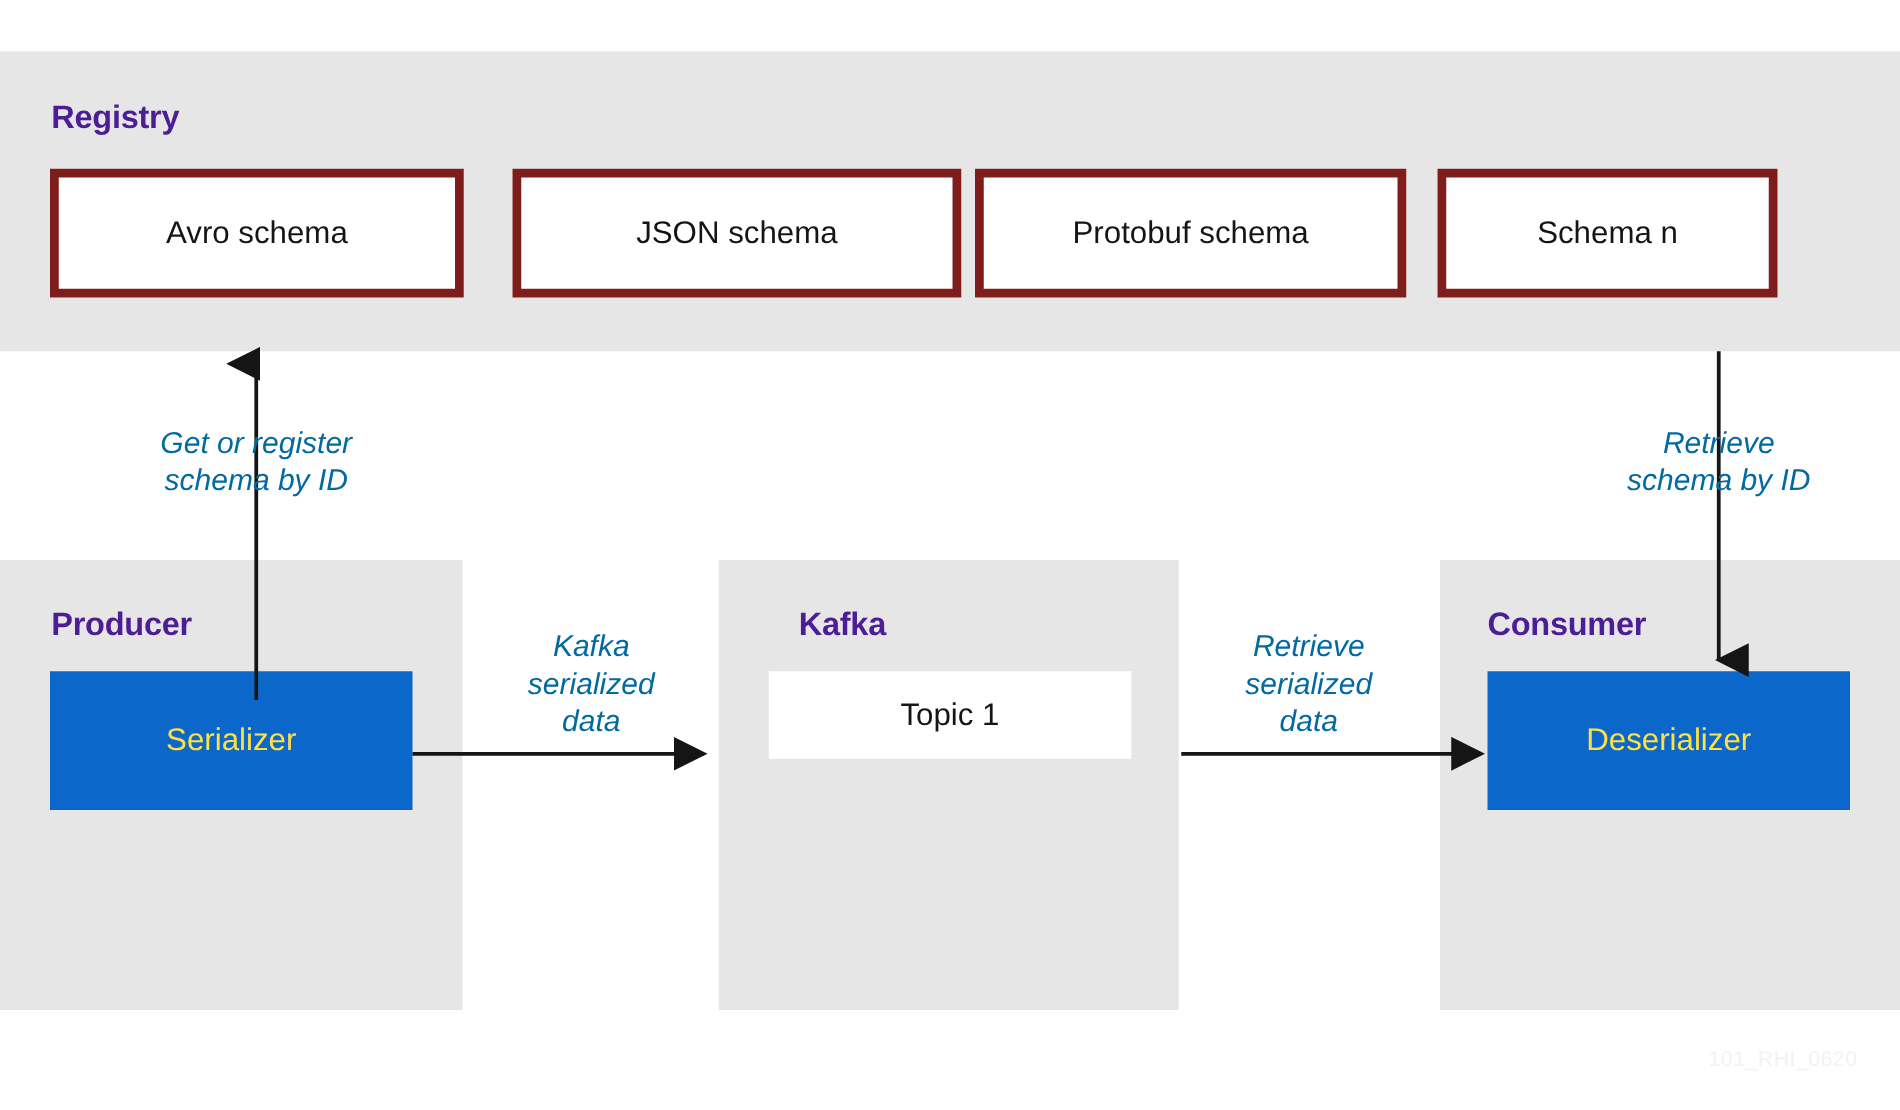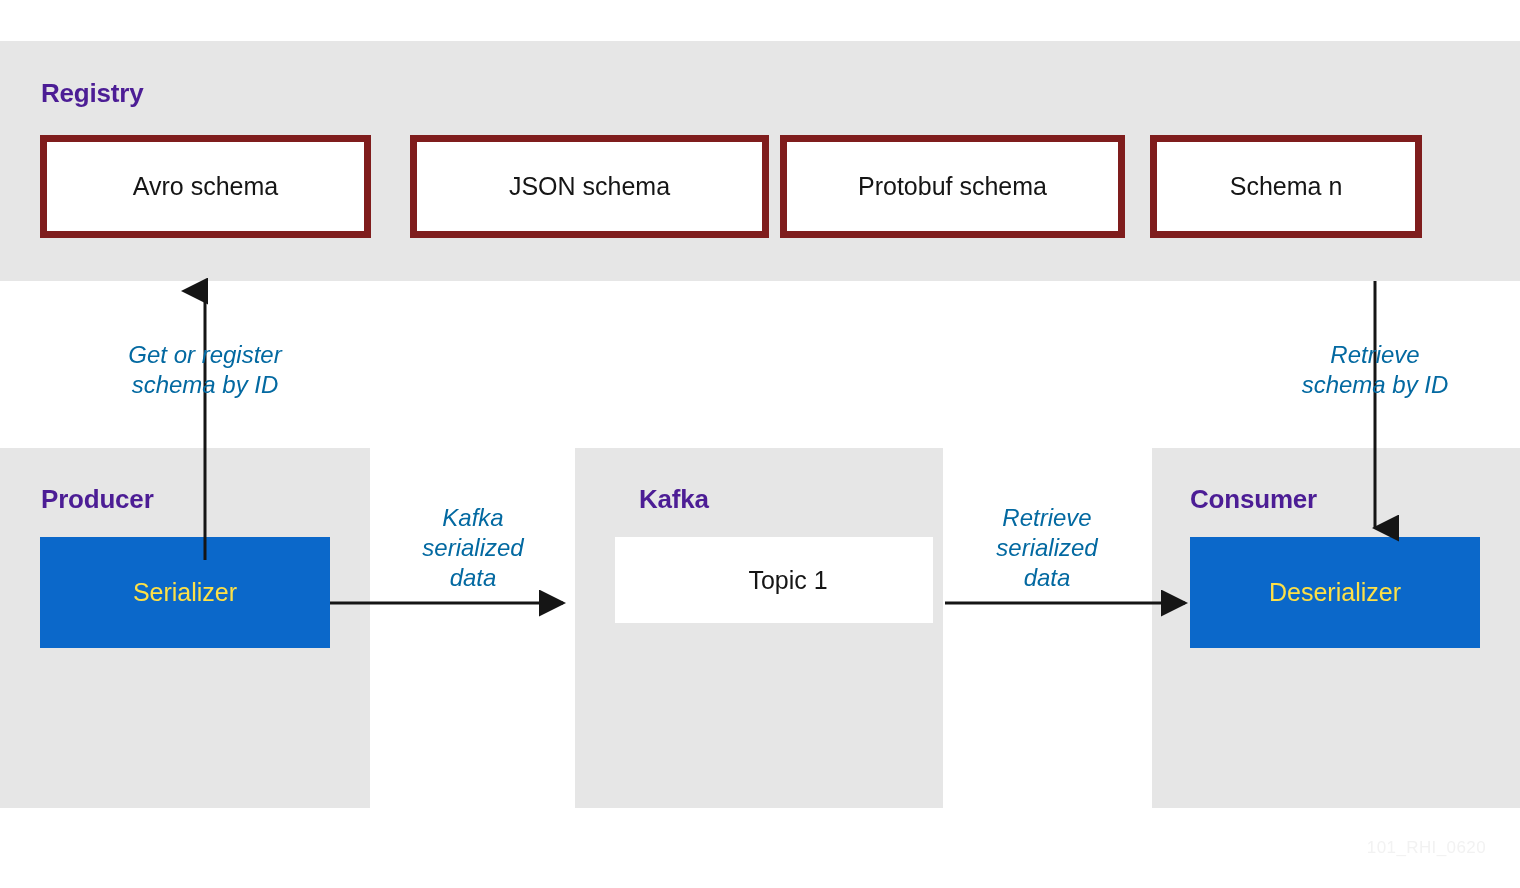--- a/index.html
+++ b/index.html
@@ -75,28 +75,27 @@
     color: #fde047;
   }
   #serializer-box   { left: 40px;   width: 290px; }
   #deserializer-box { left: 1190px; width: 290px; }
 
   
   .topic-box {
     position: absolute;
     left: 615px;
     width: 290px;
-    height: 86px;
+    height: 70px;
     background: #ffffff;
     display: flex;
     align-items: center;
     justify-content: center;
     font-size: 25px;
     color: #151515;
-    padding-left: 28px;
   }
   .topic-box.t0 { top: 537px; }
   .topic-box.t1 { top: 617px; }
   .topic-box.t2 { top: 697px; }
 
   
   #arrows {
     position: absolute;
     left: 0;
     top: 0;

